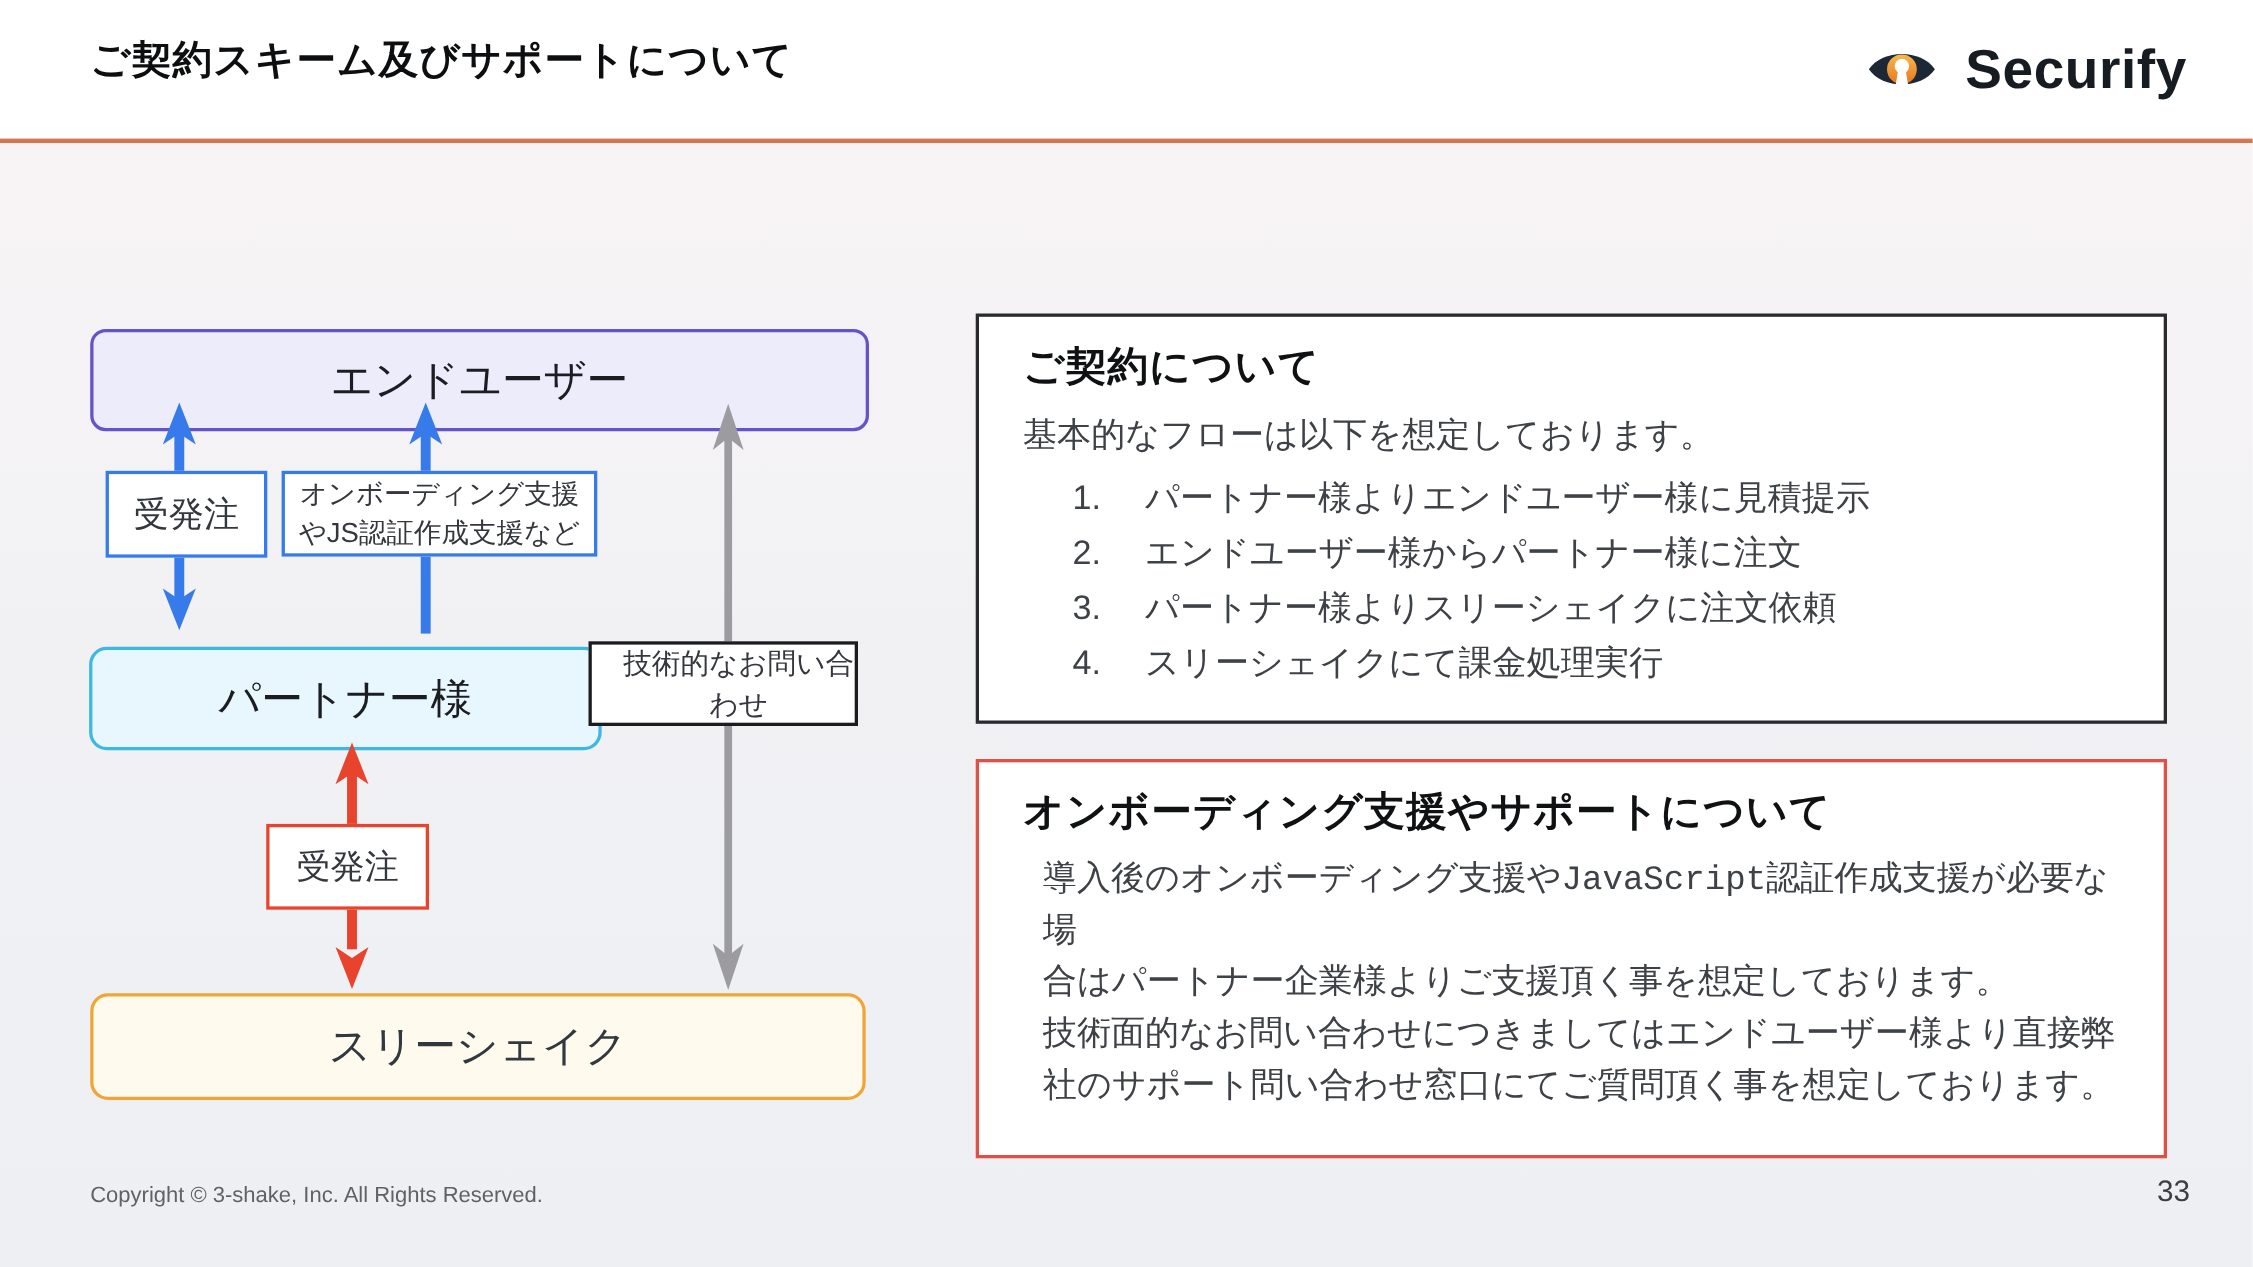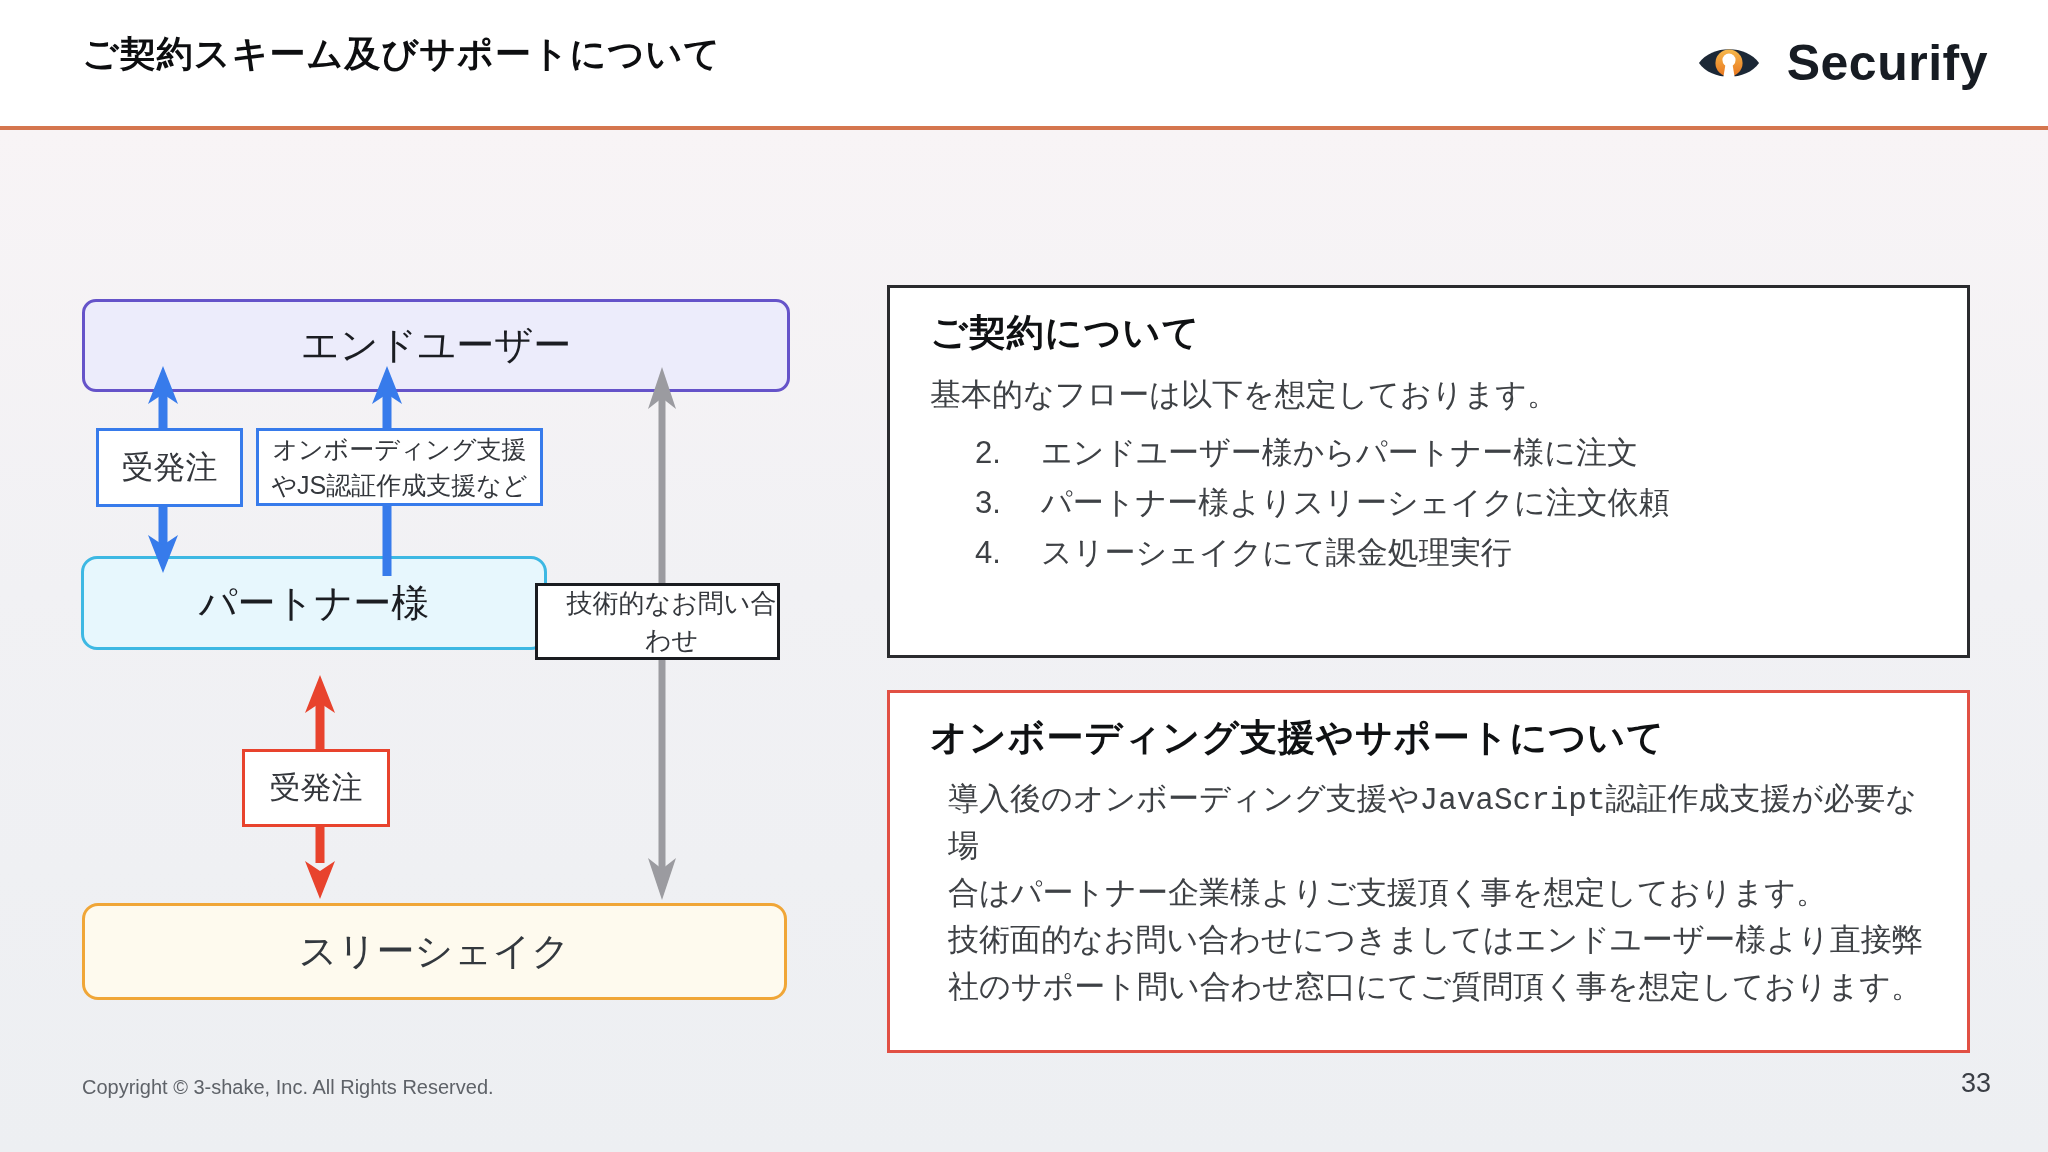--- a/index.html
+++ b/index.html
@@ -16,21 +16,21 @@
 
   
   .content-bg { position:absolute; left:0; top:130px; width:2048px; height:1022px;
     background:linear-gradient(180deg,#f8f4f6 0%, #f1f1f4 45%, #edeff2 100%); z-index:0; }
 
   
   .node { position:absolute; display:flex; align-items:center; justify-content:center;
     border-radius:16px; z-index:2; }
   .node-text { font-size:38px; color:#1b1d22; }
   .node-enduser { left:82px; top:270px; width:708px; height:93px; border:3px solid #6553C9; background:#ECECFB; border-radius:14px;margin-top:29px; }
-  .node-partner { left:81px; top:556px; width:466px; height:94px; border:3px solid #3DB8E3; background:#E7F7FD; }
+  .node-partner { left:81px; top:588px; width:466px; height:94px; border:3px solid #3DB8E3; background:#E7F7FD; }
   .node-threeshake { left:82px; top:903px; width:705px; height:97px; border:3px solid #F0A637; background:#FEFAEE;text-align:right; }
   .node-threeshake .node-text { color:#33383E; }
 
   
   .tag { position:absolute; display:flex; align-items:center; justify-content:center; text-align:center;
     background:#ffffff; z-index:4; color:#34373c; white-space:pre-line; }
   .tag-order-top { left:96px; top:428px; width:147px; height:79px; border:3px solid #377BEB; font-size:32px; }
   .tag-onboarding { left:256px; top:428px; width:287px; height:78px; border:3px solid #377BEB; font-size:25px; line-height:36px; }
   .tag-technical { left:535px; top:583px; width:245px; height:77px; border:3px solid #1A1C20; font-size:26px; line-height:37px;padding-left:28px; }
   .tag-order-bottom { left:242px; top:749px; width:148px; height:78px; border:3px solid #E8432D; font-size:31px; }
@@ -118,20 +118,21 @@
   <div class="tag tag-onboarding">オンボーディング支援
 やJS認証作成支援など</div>
   <div class="tag tag-technical">技術的なお問い合
 わせ</div>
   <div class="tag tag-order-bottom">受発注</div>
 
   <div class="panel panel-contract">
     <div class="panel-title">ご契約について</div>
     <div class="panel-intro">基本的なフローは以下を想定しております。</div>
     <ol class="steps">
+      <li><span class="step-num">1.</span><span>パートナー様よりエンドユーザー様に見積提示</span></li>
       <li><span class="step-num">2.</span><span>エンドユーザー様からパートナー様に注文</span></li>
       <li><span class="step-num">3.</span><span>パートナー様よりスリーシェイクに注文依頼</span></li>
       <li><span class="step-num">4.</span><span>スリーシェイクにて課金処理実行</span></li>
     </ol>
   </div>
 
   <div class="panel panel-support">
     <div class="panel-title">オンボーディング支援やサポートについて</div>
     <div class="panel-body">導入後のオンボーディング支援やJavaScript認証作成支援が必要な場
 合はパートナー企業様よりご支援頂く事を想定しております。

